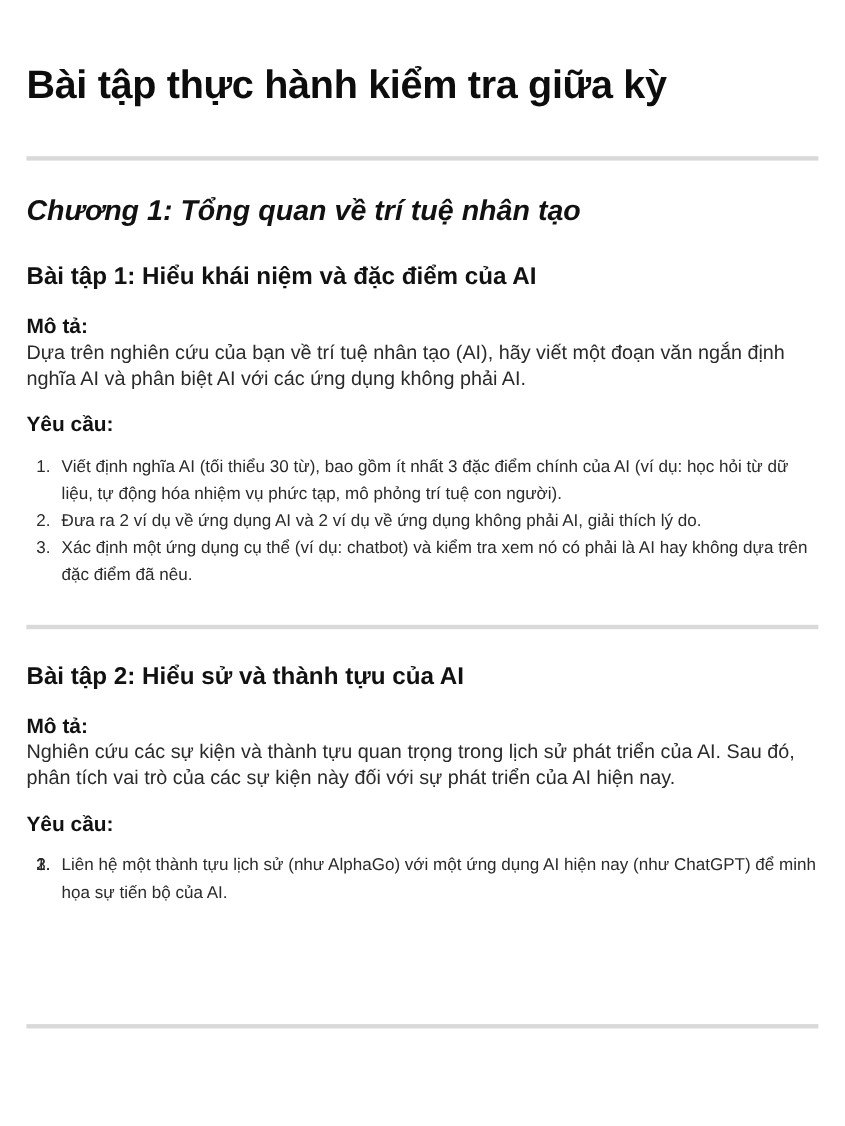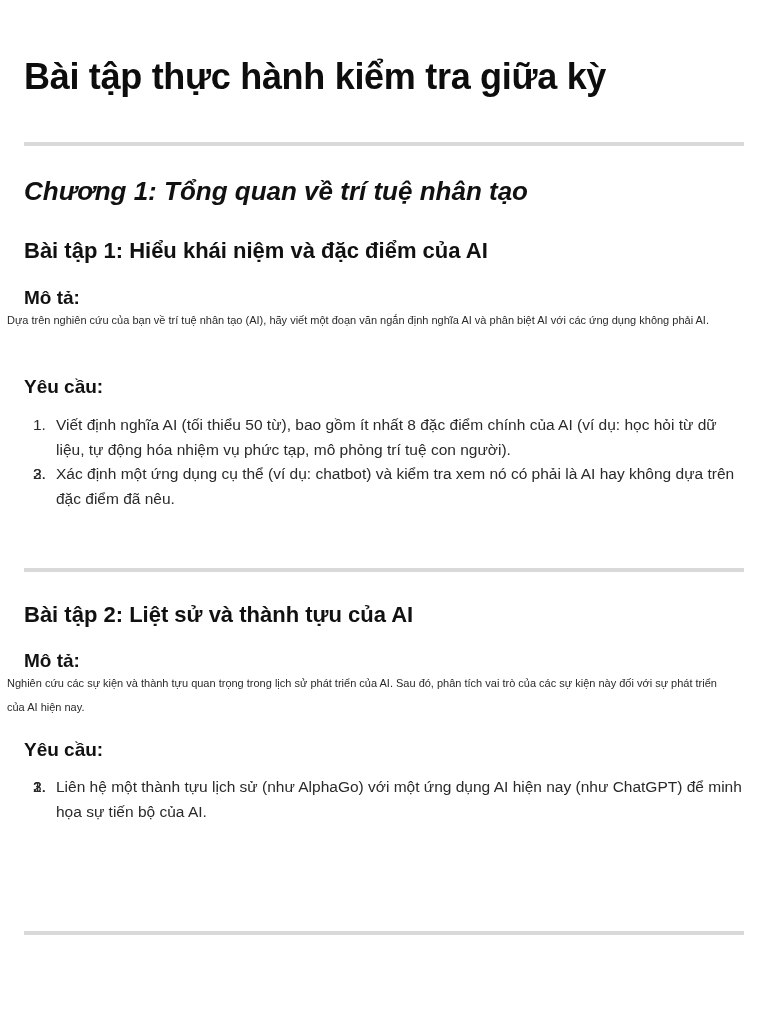--- a/index.html
+++ b/index.html
@@ -23,22 +23,22 @@
     }
     .ex-title {
       position: absolute; left: 24px; margin: 0;
       font-size: 22px; font-weight: bold; color: #111;
     }
     .label {
       position: absolute; left: 24px; margin: 0;
       font-size: 19px; font-weight: bold; color: #111;
     }
     .para {
-      position: absolute; left: 7px; width: 720px; margin: 0;
-      font-size: 11px; line-height: 24px; color: #2a2a2a;
+      position: absolute; left: 24px; width: 720px; margin: 0;
+      font-size: 18px; line-height: 24px; color: #2a2a2a;
     }
     .list {
       position: absolute; left: 24px; width: 720px; margin: 0; padding: 0;
       list-style: none; font-size: 15.5px; line-height: 24.5px; color: #2a2a2a;
     }
     .list li { position: relative; padding-left: 32px; }
     .list li .num { position: absolute; left: 9px; top: 0; }
   </style>
 </head>
 <body>
@@ -50,36 +50,37 @@
   <h2 class="chapter">Chương 1: Tổng quan về trí tuệ nhân tạo</h2>
 
   <section>
     <h3 class="ex-title" style="top:238px">Bài tập 1: Hiểu khái niệm và đặc điểm của AI</h3>
     <p class="label" style="top:287px">Mô tả:</p>
     <p class="para" style="top:308px">Dựa trên nghiên cứu của bạn về trí tuệ nhân tạo (AI), hãy viết một đoạn văn ngắn định nghĩa AI và phân biệt AI với các ứng dụng không phải AI.</p>
     <p class="label" style="top:376px">Yêu cầu:</p>
     <ol class="list" style="top:413px">
       <li>
         <span class="num">1.</span>
-        <span>Viết định nghĩa AI (tối thiểu 50 từ), bao gồm ít nhất 8 đặc điểm chính của AI (ví dụ: học hỏi từ dữ liệu, tự động hóa nhiệm vụ phức tạp, mô phỏng trí tuệ con người).</span>
+        <span>Viết định nghĩa AI (tối thiểu 30 từ), bao gồm ít nhất 3 đặc điểm chính của AI (ví dụ: học hỏi từ dữ liệu, tự động hóa nhiệm vụ phức tạp, mô phỏng trí tuệ con người).</span>
       </li>
       <li>
         <span class="num">2.</span>
+        <span>Đưa ra 2 ví dụ về ứng dụng AI và 2 ví dụ về ứng dụng không phải AI, giải thích lý do.</span>
       </li>
       <li>
         <span class="num">3.</span>
         <span>Xác định một ứng dụng cụ thể (ví dụ: chatbot) và kiểm tra xem nó có phải là AI hay không dựa trên đặc điểm đã nêu.</span>
       </li>
     </ol>
   </section>
 
   <hr class="hr" style="top:568px">
 
   <section>
-    <h3 class="ex-title" style="top:602px">Bài tập 2: Liệt sử và thành tựu của AI</h3>
+    <h3 class="ex-title" style="top:602px">Bài tập 2: Hiểu sử và thành tựu của AI</h3>
     <p class="label" style="top:650px">Mô tả:</p>
     <p class="para" style="top:671px">Nghiên cứu các sự kiện và thành tựu quan trọng trong lịch sử phát triển của AI. Sau đó, phân tích vai trò của các sự kiện này đối với sự phát triển của AI hiện nay.</p>
     <p class="label" style="top:739px">Yêu cầu:</p>
     <ol class="list" style="top:775px">
       <li>
         <span class="num">1.</span>
       </li>
       <li>
         <span class="num">2.</span>
       </li>

